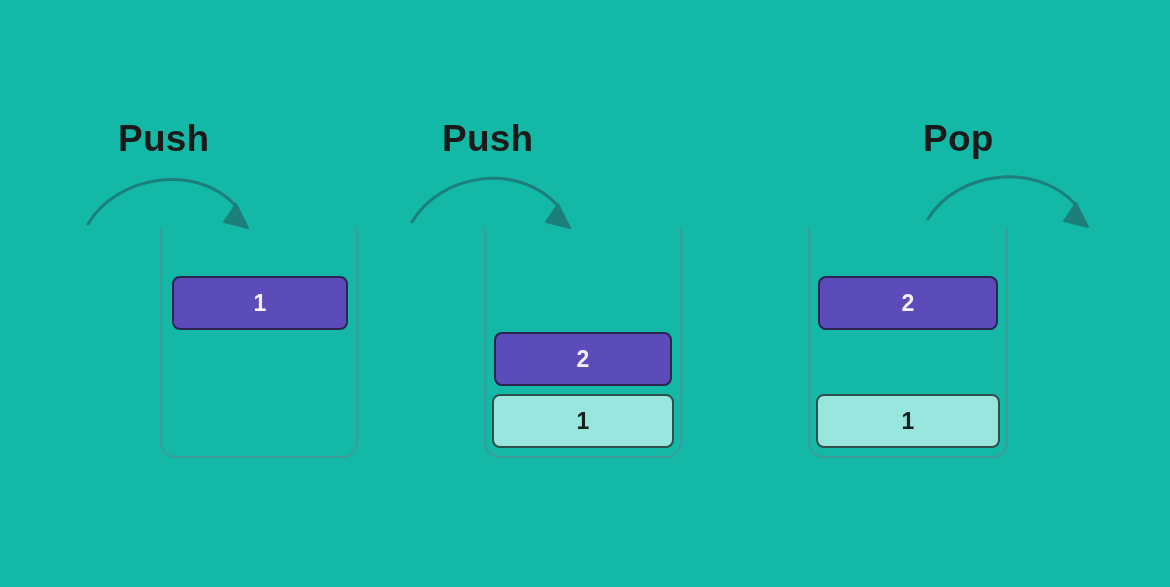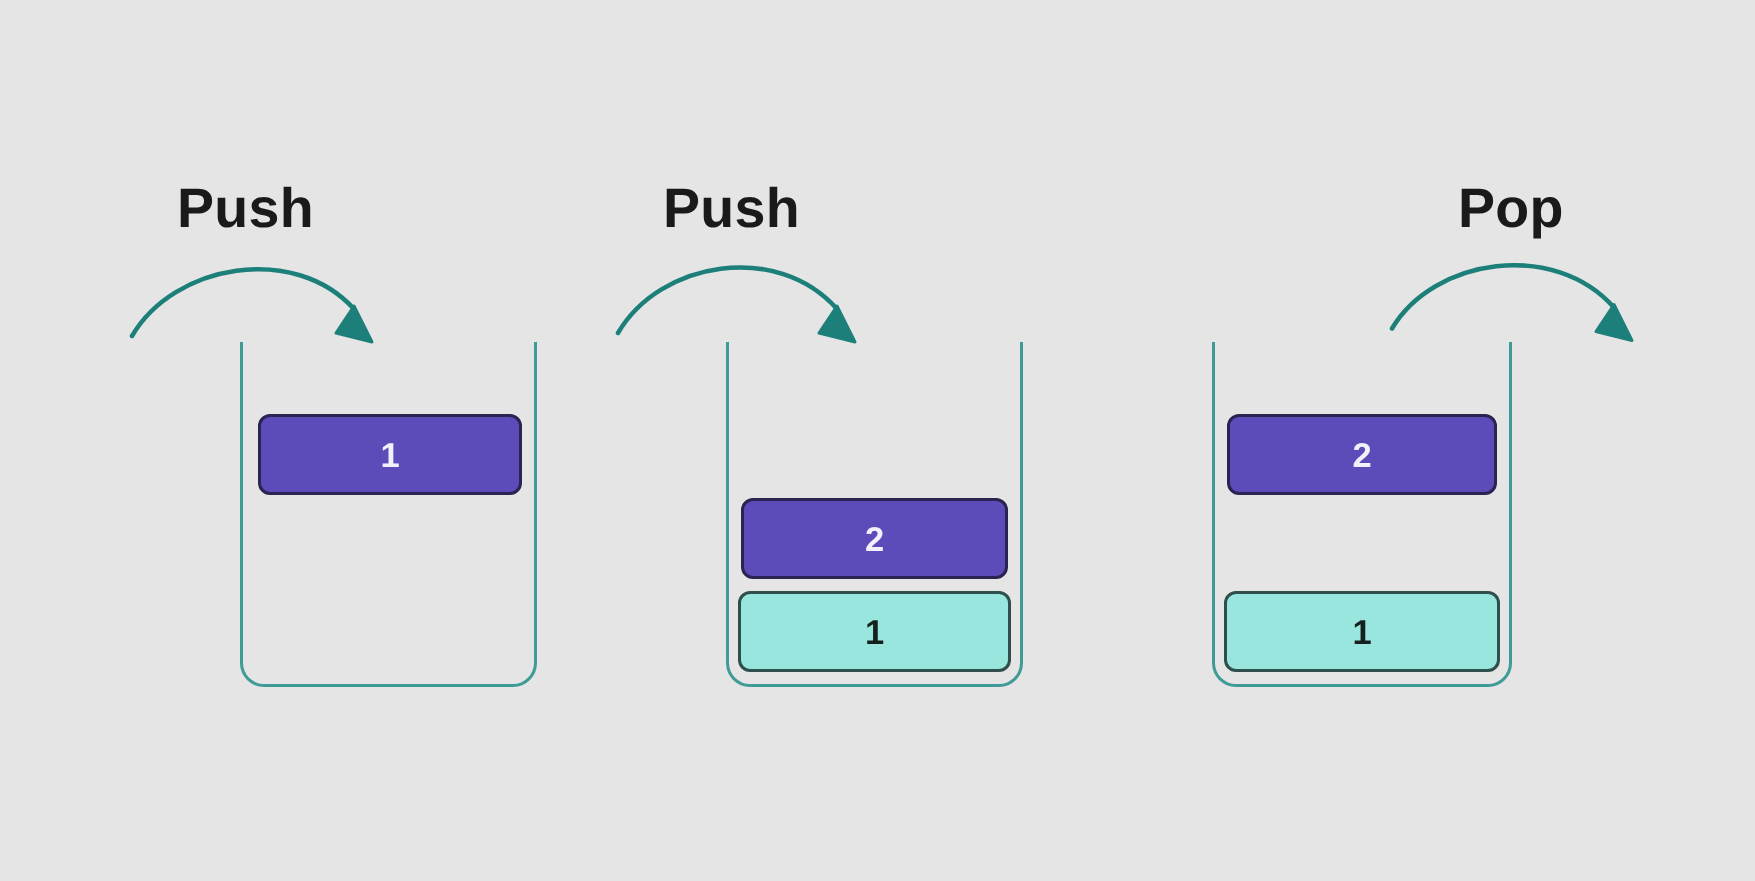--- a/index.html
+++ b/index.html
@@ -11,21 +11,21 @@
     width: 1170px;
     height: 587px;
     background: #edfaf9;
     font-family: "Liberation Sans", sans-serif;
     overflow: hidden;
   }
   #diagram {
     position: relative;
     width: 1170px;
     height: 587px;
-    background: #e5e5e5;
+    background: #14b8a6;
   }
   .stage {
     position: absolute;
     top: 0;
     left: 0;
     width: 1170px;
     height: 587px;
   }
   
   .op-label {
@@ -93,21 +93,21 @@
       <div class="stack" style="left: 160px; top: 228px; width: 198px; height: 230px; border-color: rgb(63, 155, 150);"></div>
       <div class="cell purple" style="left: 172px; top: 276px; width: 176px; height: 54px;">1</div>
       <div class="op-label" style="left: 442px; top: 120px;">Push</div>
       <svg class="arrow-svg" width="1170" height="587" style="left: 0px; top: 0px;">
         <path d="M 412 222 C 440 174, 518 161, 558 206" fill="none" stroke="#1d7f7a" stroke-width="3" stroke-linecap="round"></path>
         <path d="M 558 204 L 570 228 L 546 222 Z" fill="#1d7f7a" stroke="#1d7f7a" stroke-width="2" stroke-linejoin="round"></path>
       </svg>
       <div class="stack" style="left: 484px; top: 228px; width: 198px; height: 230px; border-color: rgb(63, 155, 150);"></div>
       <div class="cell purple" style="left: 494px; top: 332px; width: 178px; height: 54px;">2</div>
       <div class="cell teal" style="left: 492px; top: 394px; width: 182px; height: 54px;">1</div>
-      <div class="op-label" style="left: 972px; top: 120px;">Pop</div>
+      <div class="op-label" style="left: 923px; top: 120px;">Pop</div>
       <svg class="arrow-svg" width="1170" height="587" style="left: 0px; top: 0px;">
         <path d="M 928 219 C 956 172, 1036 160, 1076 205" fill="none" stroke="#1d7f7a" stroke-width="3" stroke-linecap="round"></path>
         <path d="M 1076 203 L 1088 227 L 1064 221 Z" fill="#1d7f7a" stroke="#1d7f7a" stroke-width="2" stroke-linejoin="round"></path>
       </svg>
       <div class="stack" style="left: 808px; top: 228px; width: 200px; height: 230px; border-color: rgb(63, 155, 150);"></div>
       <div class="cell purple" style="left: 818px; top: 276px; width: 180px; height: 54px;">2</div>
       <div class="cell teal" style="left: 816px; top: 394px; width: 184px; height: 54px;">1</div>
     </div>
 </div>
 

